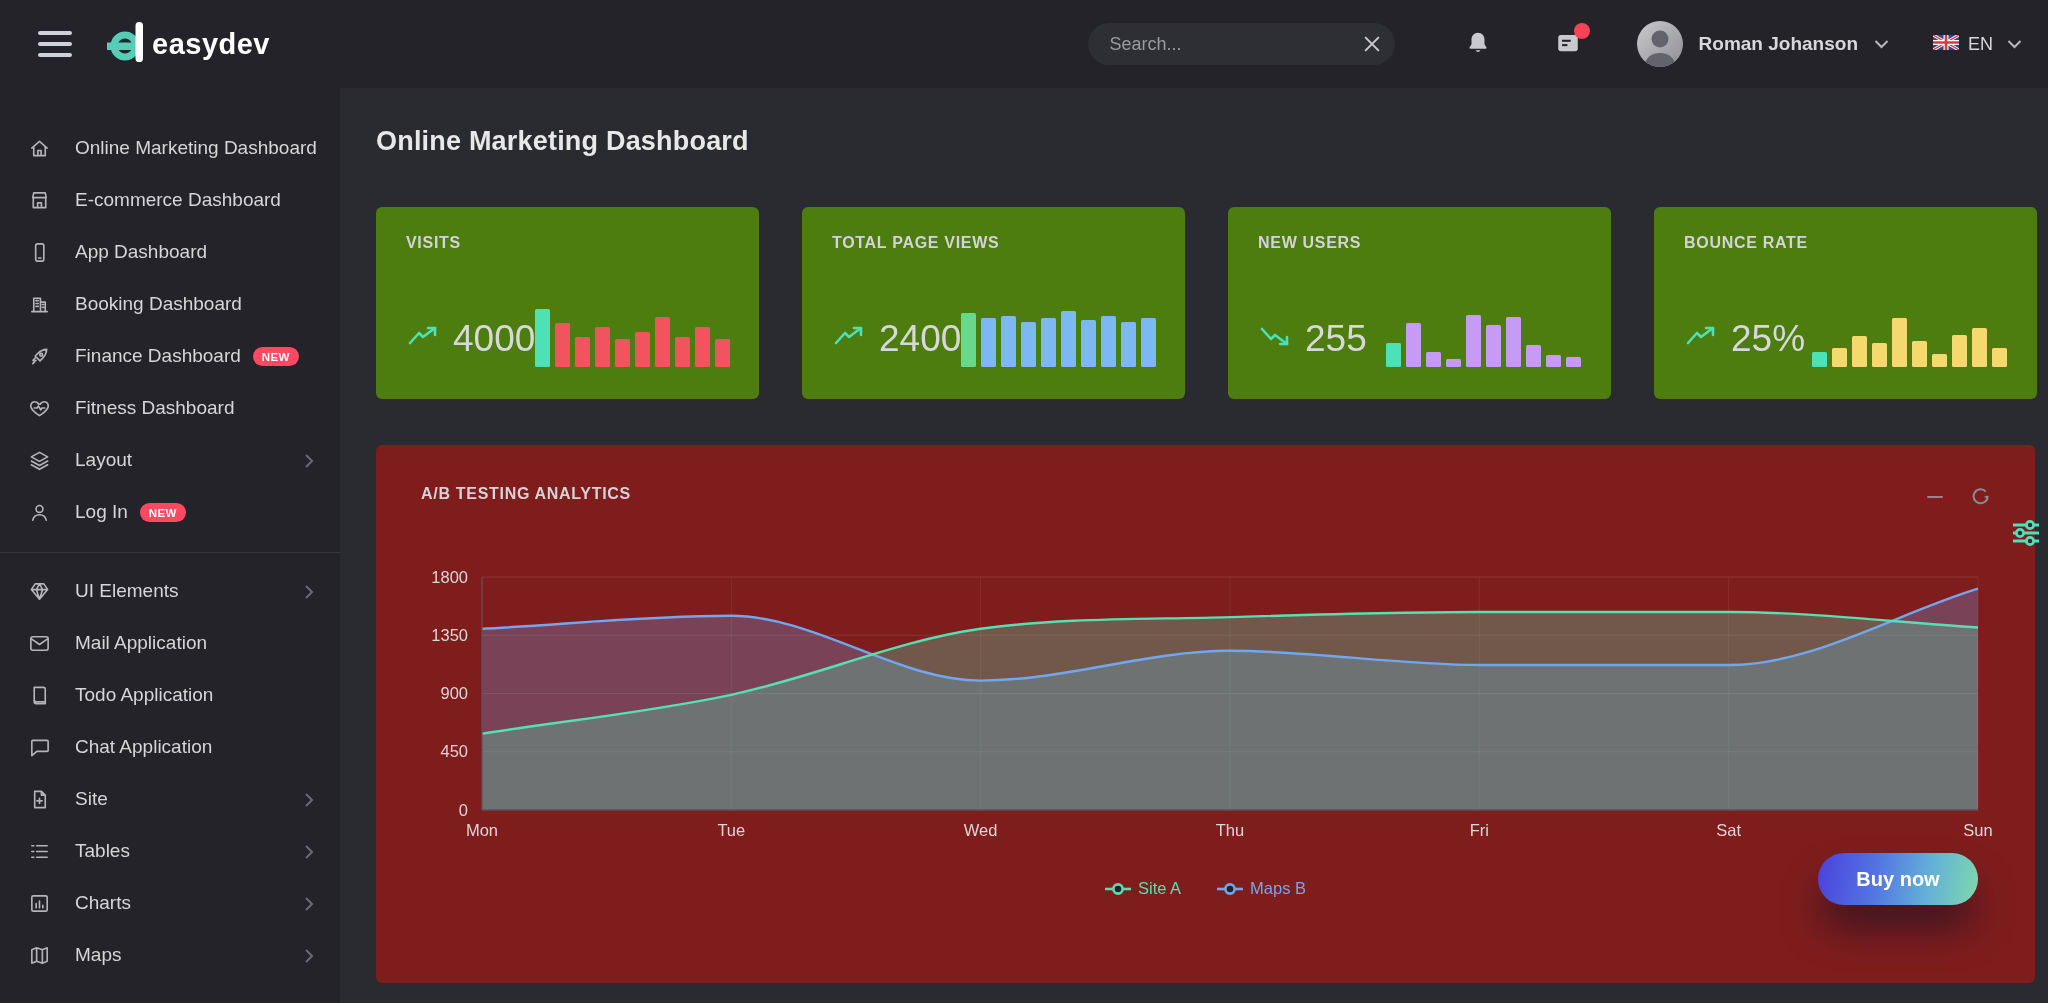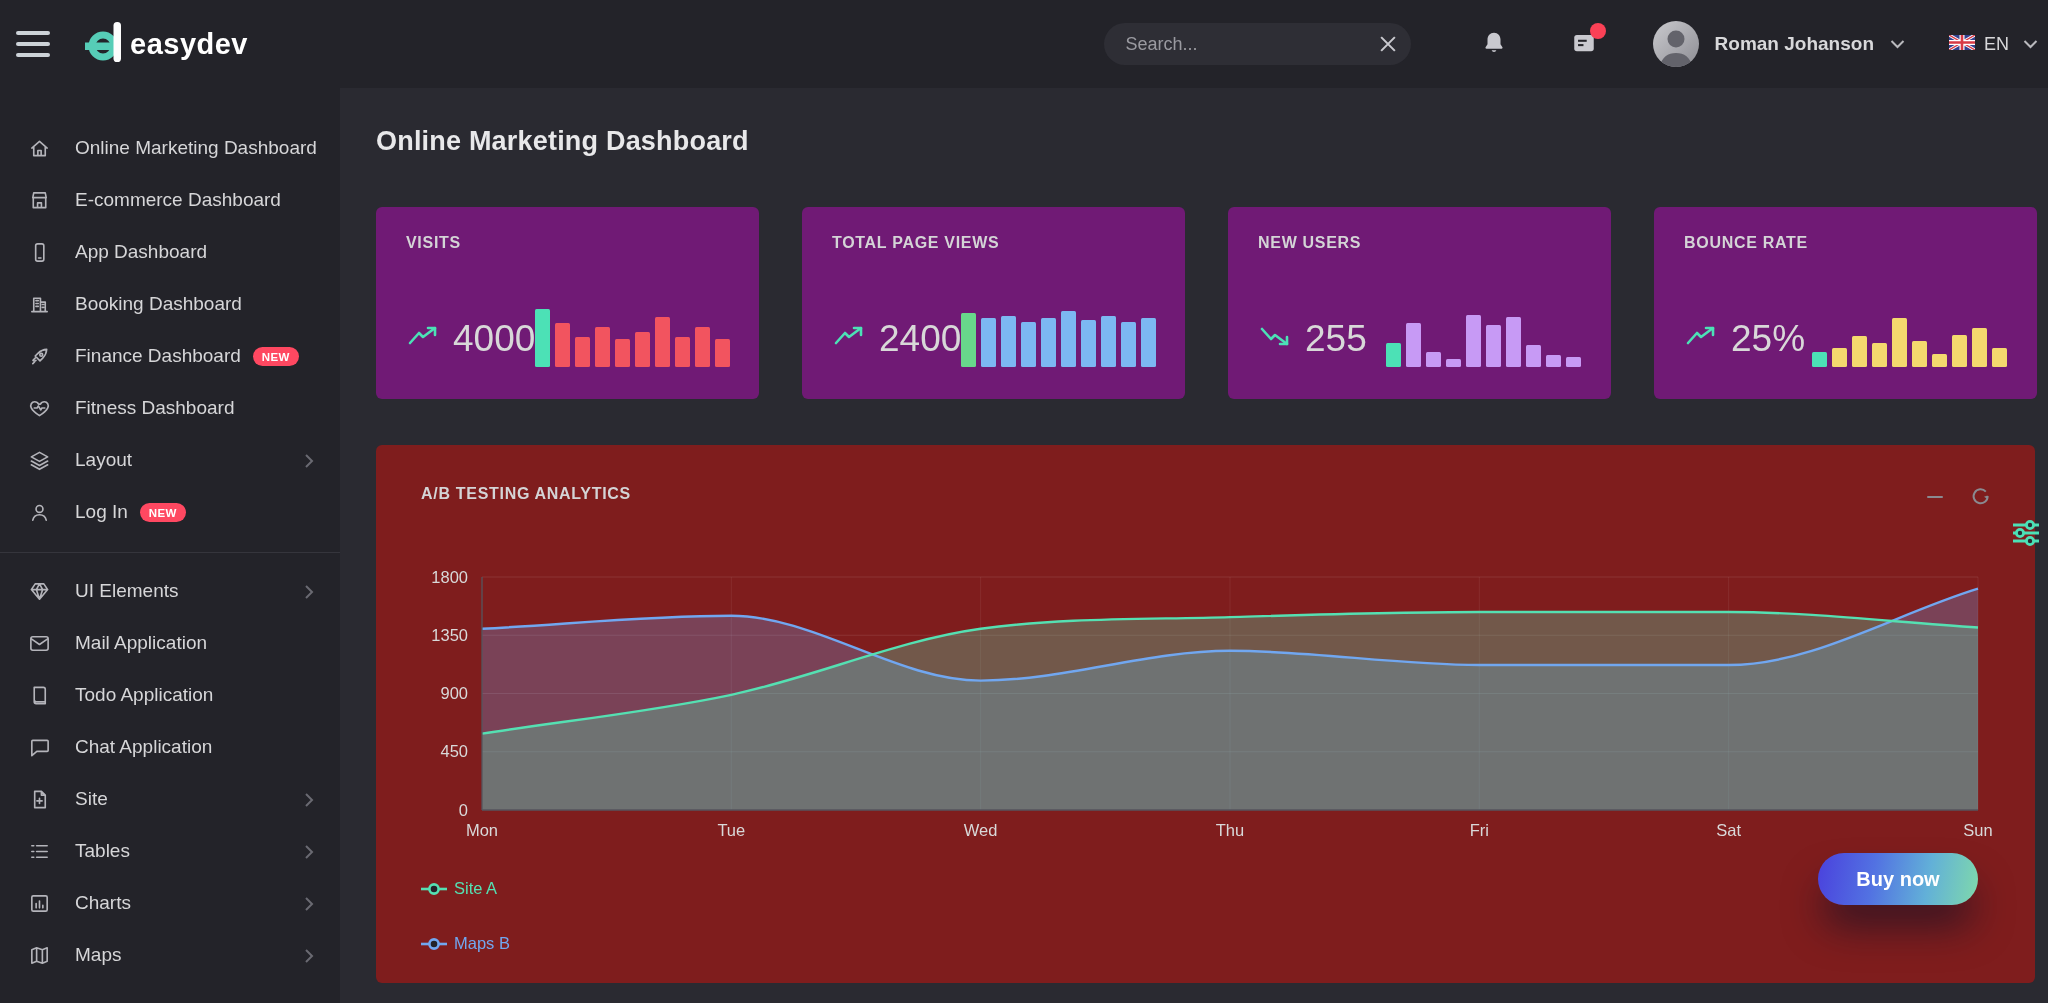--- a/index.html
+++ b/index.html
@@ -4,27 +4,27 @@
 <style>
   html,body{margin:0;padding:0;background:#2a2a31;}
   *{box-sizing:border-box;}
   .app{position:relative;width:2048px;height:1003px;overflow:hidden;background:#2a2a31;
        font-family:"Liberation Sans","DejaVu Sans",sans-serif;color:#ddd;}
   svg text{font-family:"Liberation Sans","DejaVu Sans",sans-serif;}
 
   
   .topbar{position:absolute;left:0;top:0;right:0;height:88px;background:#232329;
           display:flex;align-items:center;justify-content:space-between;z-index:30;}
-  .tb-left{display:flex;align-items:center;padding-left:16px;}
+  .tb-left{display:flex;align-items:center;padding-left:38px;}
   .hamburger{width:34px;height:26px;display:flex;flex-direction:column;justify-content:space-between;
              background:none;border:none;cursor:pointer;padding:0;}
   .hamburger i{display:block;height:4px;border-radius:2px;background:#cdd3d8;}
   .logo{display:flex;align-items:center;margin-left:34px;}
   .logo-text{color:#fff;font-size:29px;font-weight:700;letter-spacing:.5px;margin-left:-4px;}
-  .tb-right{display:flex;align-items:center;padding-right:10px;justify-content:center;}
+  .tb-right{display:flex;align-items:center;padding-right:26px;justify-content:center;}
   .search{position:relative;width:307px;height:42px;background:#2e2e35;border-radius:21px;}
   .search input{width:100%;height:100%;background:transparent;border:none;outline:none;
                 color:#cfcfcf;font-size:18px;padding:0 44px 0 22px;font-family:inherit;}
   .search input::placeholder{color:#9a9aa0;}
   .search-clear{position:absolute;right:15px;top:13px;background:none;border:none;padding:0;cursor:pointer;}
   .tb-icon-btn{background:none;border:none;padding:0;cursor:pointer;position:relative;display:flex;}
   .bell-btn{margin-left:70px;}
   .msg-btn{margin-left:64px;}
   .badge-dot{position:absolute;top:-7px;right:-9px;width:16px;height:16px;border-radius:50%;background:#fb4156;}
   .avatar{width:46px;height:46px;border-radius:50%;margin-left:56px;overflow:hidden;
@@ -45,38 +45,38 @@
   .new-badge{margin-left:12px;background:#ff4861;color:#fff;font-size:11.5px;font-weight:700;
              padding:4px 9px 3px;border-radius:10px;letter-spacing:.3px;}
   .side-arrow{position:absolute;right:26px;top:20px;}
   .side-divider{border:none;border-top:1px solid #35353c;margin:14px 0 12px;}
 
   
   .content{position:absolute;left:340px;top:88px;right:0;bottom:0;padding:38px 10px 0 36px;}
   .page-title{margin:0;font-size:27px;font-weight:700;color:#e8e8ea;letter-spacing:.2px;}
 
   .cards-row{display:flex;gap:43px;margin-top:50px;}
-  .stat-card{width:383px;height:192px;background:#701a75;border-radius:6px;padding:27px 30px 32px;
+  .stat-card{width:383px;height:192px;background:#4d7c0f;border-radius:6px;padding:27px 30px 32px;
              display:flex;flex-direction:column;}
   .card-title{font-size:16px;font-weight:700;letter-spacing:.7px;color:#d4d4d6;}
   .card-bottom{margin-top:auto;display:flex;justify-content:space-between;align-items:center;}
   .metric{display:flex;align-items:center;}
   .metric .num{font-size:37px;color:#d8d8d8;margin-left:13px;line-height:1;}
   .mini-bars{display:flex;align-items:flex-end;gap:5px;height:58px;}
   .mini-bars i{width:15px;border-radius:1.5px;display:block;}
 
   
   .chart-card{position:relative;margin-top:46px;width:1659px;height:538px;background:#7f1d1d;
               border-radius:6px;padding:40px 45px;}
   .chart-head{display:flex;justify-content:space-between;align-items:flex-start;}
   .panel-actions{display:flex;align-items:center;gap:26px;margin-top:2px;}
   .panel-actions button{background:none;border:none;padding:0;cursor:pointer;display:flex;}
   .chart-wrap{position:relative;margin-top:60px;width:1569px;height:274px;}
   .chart-wrap svg{overflow:visible;}
-  .legend{display:flex;justify-content:center;gap:36px;margin-top:38px;font-size:16.5px;flex-direction:column;}
+  .legend{display:flex;justify-content:center;gap:36px;margin-top:38px;font-size:16.5px;}
   .legend .leg-item{display:flex;align-items:center;gap:7px;cursor:pointer;background:none;border:none;padding:0;font-size:16.5px;font-family:inherit;}
 
   
   .buy-now{position:absolute;left:1818px;top:853px;width:160px;height:52px;border:none;border-radius:26px;
            background:linear-gradient(100deg,#4a41dd 0%,#5272e2 35%,#62b0d8 68%,#7fd9ab 100%);
            color:#fff;font-size:20px;font-weight:700;cursor:pointer;z-index:40;font-family:inherit;
            box-shadow:0 26px 38px -4px rgba(12,16,38,.6);}
   .customizer{position:absolute;right:2px;top:515px;background:none;border:none;padding:4px;cursor:pointer;z-index:40;}
 </style>
 </head>

